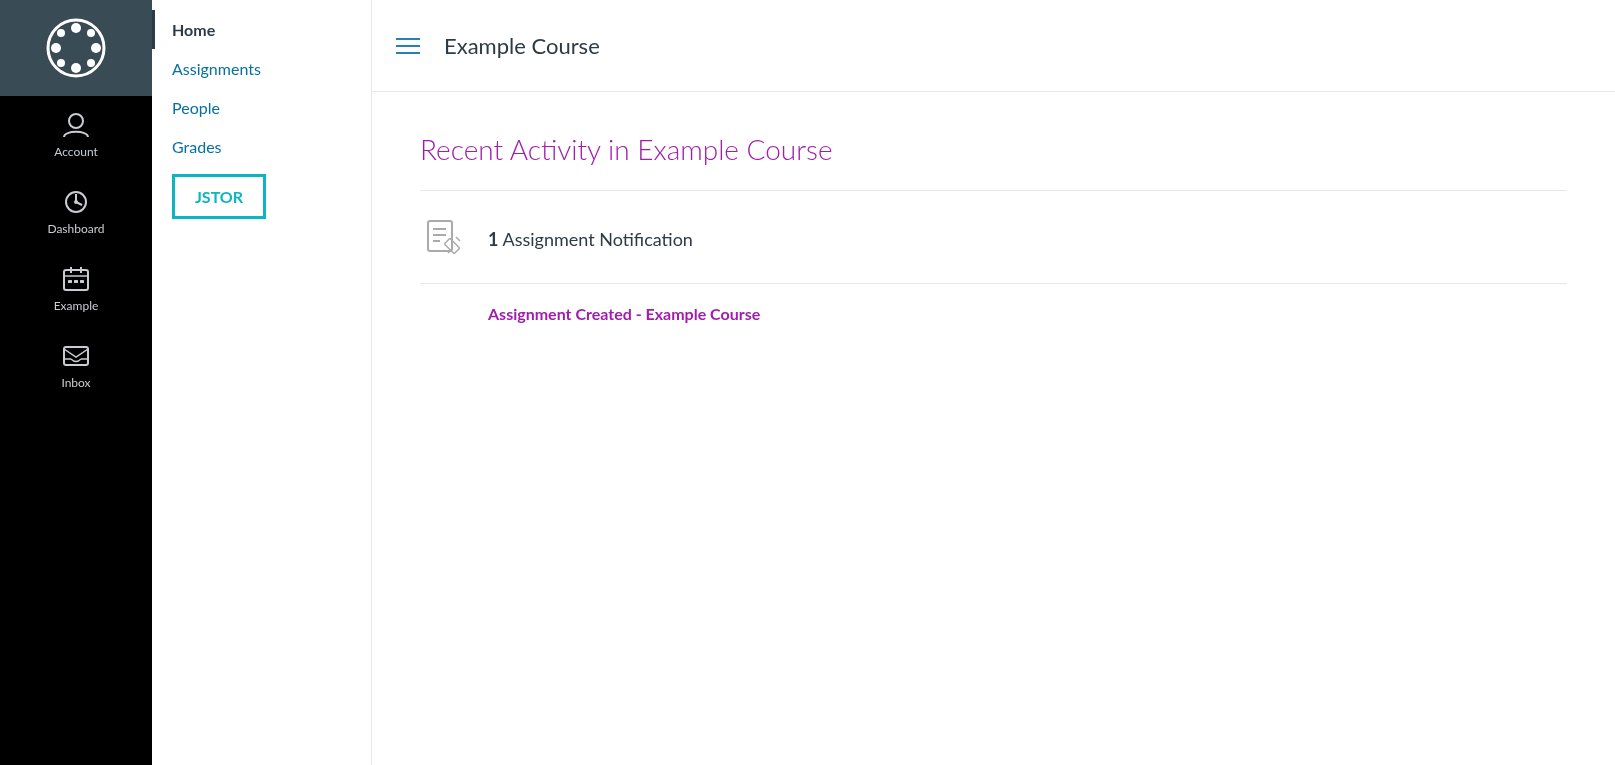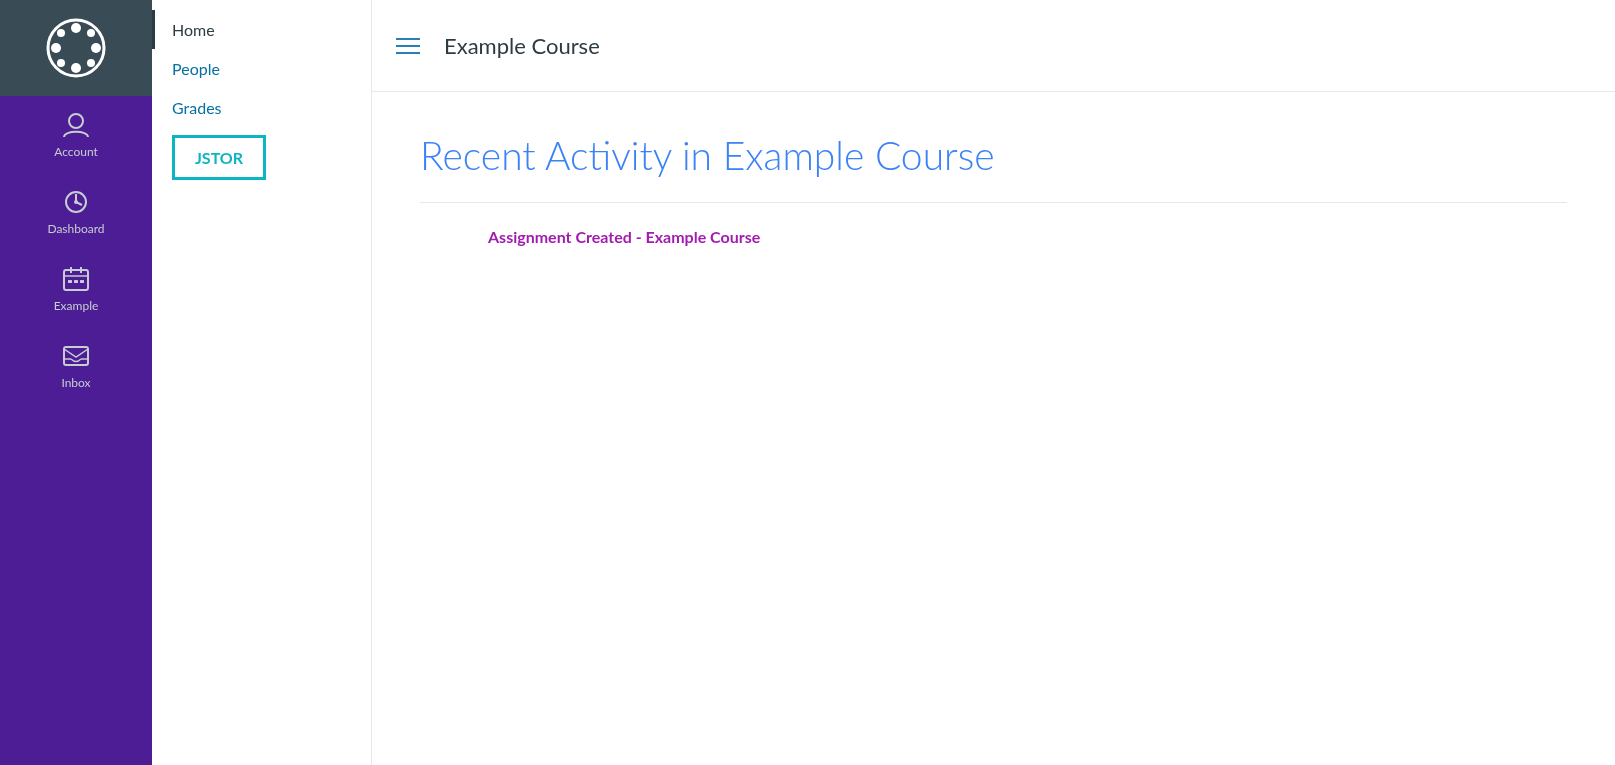--- a/index.html
+++ b/index.html
@@ -1,21 +1,21 @@
 <!DOCTYPE html>
 <html><head>
   <meta charset="utf-8">
   <style>
     * { margin: 0; padding: 0; box-sizing: border-box; }
     body { font-family: 'Lato', Arial, sans-serif; display: flex; height: 765px; width: 1615px; overflow: hidden; background: #fff; }
 
     
     .global-nav {
       width: 152px;
-      background: #4c1d95;
+      background: #000000;
       display: flex;
       flex-direction: column;
       align-items: center;
       padding-top: 0;
       flex-shrink: 0;
       height: 100%;
     }
 
     .global-nav-logo {
       width: 100%;
@@ -70,21 +70,21 @@
       display: block;
       padding: 10px 20px;
       font-size: 16px;
       color: #2d3b45;
       text-decoration: none;
       cursor: pointer;
     }
 
     .course-sidebar-item.active {
       border-left: 3px solid #2d3b45;
-      font-weight: 400;
+      font-weight: 700;
       padding-left: 17px;
     }
 
     .course-sidebar-item.link {
       color: #0770a3;
     }
 
     .course-sidebar-item.jstor {
       display: inline-block;
       margin: 8px 20px;
@@ -132,23 +132,23 @@
       font-size: 22px;
       color: #2d3b45;
       font-weight: 400;
     }
 
     .main-content {
       padding: 40px 48px;
     }
 
     .activity-title {
-      font-size: 39px;
+      font-size: 28px;
       font-weight: 300;
-      color: #3b82f6;
+      color: #a21caf;
       margin-bottom: 24px;
     }
 
     .activity-divider {
       border: none;
       border-top: 1px solid #e8e8e8;
       margin-bottom: 24px;
     }
 
     .notification-row {
@@ -251,36 +251,55 @@
         <path d="M10 18 Q15 23 20 18" fill="none" stroke="#c7cdd1" stroke-width="1.5"></path>
         <path d="M3 8 L15 16 L27 8" fill="none" stroke="#c7cdd1" stroke-width="1.5"></path>
       </svg>
     </div>
     <span class="nav-label">Inbox</span>
   </div>
 </nav>
 
 <nav class="course-sidebar">
   <a class="course-sidebar-item active">Home</a>
+  <a class="course-sidebar-item link">Assignments</a>
   <a class="course-sidebar-item link">People</a>
   <a class="course-sidebar-item link">Grades</a>
   <a class="course-sidebar-item jstor">JSTOR</a>
 </nav>
 
 <div class="main-wrapper">
 
   <header class="main-header">
     <div class="hamburger-icon">
       <span></span>
       <span></span>
       <span></span>
     </div>
     <h1 class="main-header-title">Example Course</h1>
   </header>
 
   <main class="main-content">
     <h2 class="activity-title">Recent Activity in Example Course</h2>
     <hr class="activity-divider">
 
+    <div class="notification-row">
+      <div class="notification-icon-wrap">
+
+        <svg width="44" height="44" viewBox="0 0 44 44" fill="none" xmlns="http://www.w3.org/2000/svg">
+          <rect x="6" y="4" width="24" height="30" rx="2" stroke="#aaa" stroke-width="2" fill="none"></rect>
+          <line x1="11" y1="12" x2="24" y2="12" stroke="#aaa" stroke-width="2"></line>
+          <line x1="11" y1="18" x2="24" y2="18" stroke="#aaa" stroke-width="2"></line>
+          <line x1="11" y1="24" x2="18" y2="24" stroke="#aaa" stroke-width="2"></line>
+          <rect x="26" y="22" width="8" height="14" rx="1" transform="rotate(-45 30 29)" stroke="#aaa" stroke-width="1.5" fill="none"></rect>
+          <path d="M34 20 L38 24" stroke="#aaa" stroke-width="1.5"></path>
+          <path d="M26 36 L28 34" stroke="#aaa" stroke-width="1.5"></path>
+        </svg>
+      </div>
+      <div class="notification-text">
+        <strong>1</strong>
+        <span> </span><span>Assignment Notification</span>
+      </div>
+    </div>
 
     <div class="assignment-created">Assignment Created - Example Course</div>
   </main>
 </div>
 
 </body></html>

